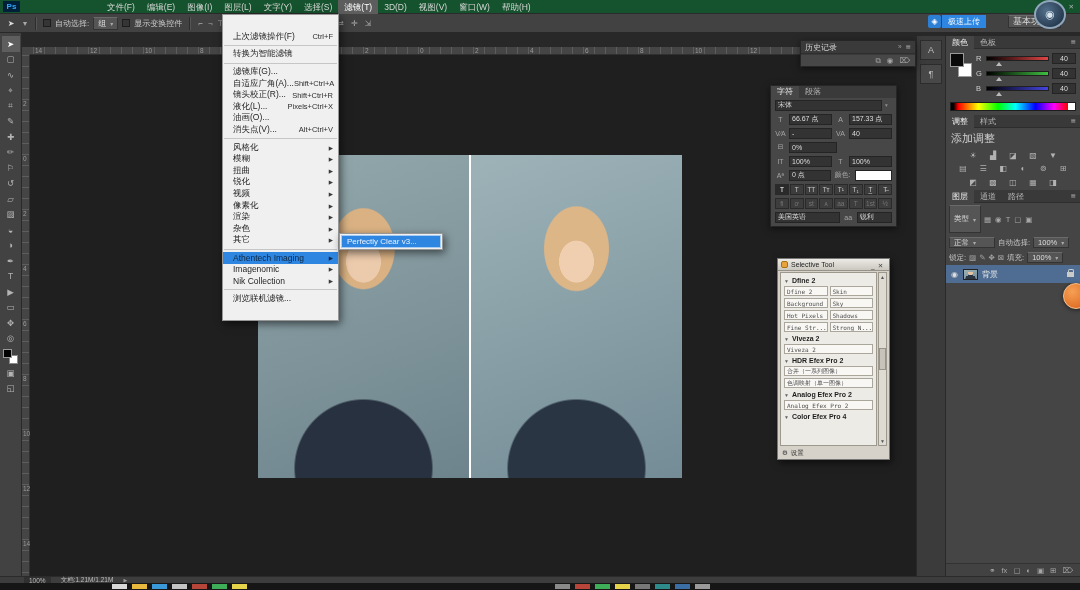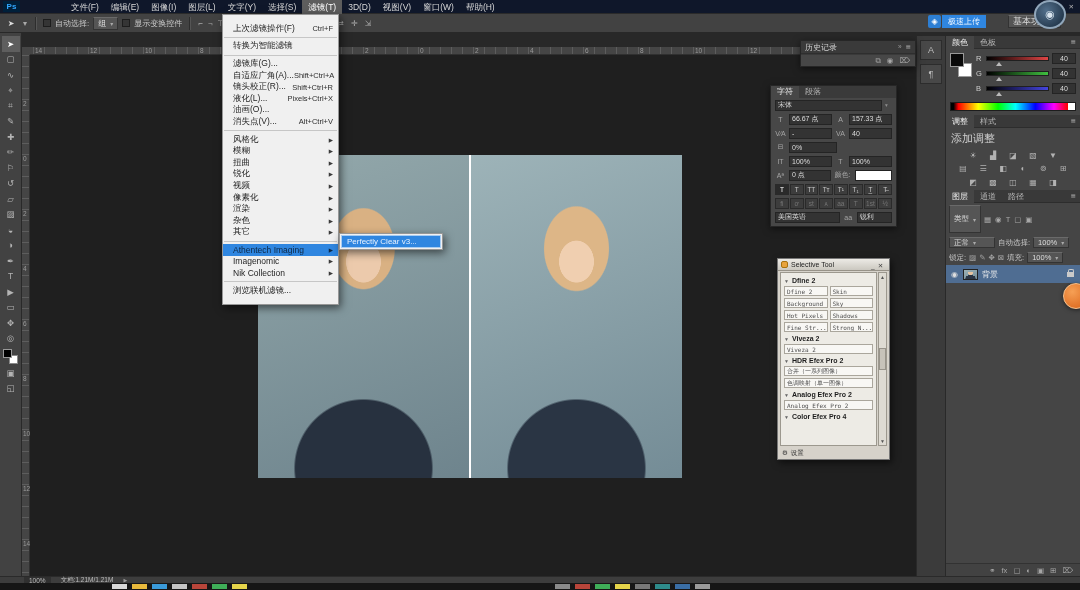--- a/index.html
+++ b/index.html
@@ -1,20 +1,20 @@
 <!DOCTYPE html>
 <html><head>
 <meta charset="utf-8">
 <style>
 *{margin:0;padding:0;box-sizing:border-box;font-family:"Liberation Sans","DejaVu Sans",sans-serif;}
 body{background:#666;}
 #app{position:relative;width:1080px;height:590px;background:#282828;overflow:hidden;font-size:9px;color:#ccc;}
 
 
-.titlebar{position:absolute;left:0;top:0;width:100%;height:14px;background:#0f172a;border-bottom:1px solid #2a2a2a;display:flex;align-items:center;z-index:20;}
+.titlebar{position:absolute;left:0;top:0;width:100%;height:14px;background:#14532d;border-bottom:1px solid #2a2a2a;display:flex;align-items:center;z-index:20;gap:36px;}
 .ps-logo{width:17px;height:11px;background:#00203a;color:#31a8ff;font-weight:bold;font-size:8px;display:flex;align-items:center;justify-content:center;margin:0 5px 0 3px;}
 .menu-item{padding:0 6px;height:14px;line-height:14px;color:#d6d6d6;font-size:8.5px;white-space:nowrap;}
 .menu-item.active{background:#5d5d5d;color:#fff;}
 .win-controls{margin-left:auto;display:flex;gap:9px;padding-right:6px;color:#b5b5b5;font-size:6.5px;align-items:center;}
 
 
 .optionsbar{position:absolute;left:0;top:14px;width:100%;height:19px;background:#424242;border-bottom:1px solid #282828;display:flex;align-items:center;gap:4px;padding:0 4px;font-size:8px;color:#c9c9c9;z-index:5;}
 .opt-tool{width:14px;text-align:center;color:#ddd;}
 .cb{width:8px;height:8px;border:1px solid #1d1d1d;background:#353535;}
 .dd{background:#555;border:1px solid #333;border-top-color:#6a6a6a;height:13px;display:flex;align-items:center;gap:4px;padding:0 4px;color:#ddd;white-space:nowrap;}
@@ -53,21 +53,21 @@
  radial-gradient(ellipse 26% 22% at 50% 29%,#d9b183 0 56%,rgba(0,0,0,0) 58%),
  radial-gradient(ellipse 46% 30% at 50% 97%,#27313f 0 70%,rgba(0,0,0,0) 72%),
  linear-gradient(160deg,#93a8ab,#6e848d);}
 .portrait.right{background:
  radial-gradient(ellipse 14% 11% at 50% 33%,#f0cfb0 0 58%,rgba(0,0,0,0) 60%),
  radial-gradient(ellipse 27% 23% at 50% 29%,#ddb687 0 56%,rgba(0,0,0,0) 58%),
  radial-gradient(ellipse 46% 30% at 50% 97%,#2a3544 0 70%,rgba(0,0,0,0) 72%),
  linear-gradient(160deg,#9db3b8,#748c96);}
 
 
-.filter-menu{position:absolute;left:222px;top:14px;width:117px;background:#f0f0f0;border:1px solid #979797;box-shadow:2px 3px 8px rgba(0,0,0,.55);padding:8px 0;z-index:50;}
+.filter-menu{position:absolute;left:222px;top:14px;width:117px;background:#f0f0f0;border:1px solid #979797;box-shadow:2px 3px 8px rgba(0,0,0,.55);padding:16px 0;z-index:50;}
 .fm-row{height:11.6px;display:flex;align-items:center;padding:0 5px 0 10px;font-size:8.5px;color:#1f1f1f;white-space:nowrap;}
 .fm-row .sc{margin-left:auto;font-size:7.5px;color:#2d2d2d;}
 .fm-row .arr{margin-left:auto;font-size:5.5px;color:#3a3a3a;}
 .fm-row.hl{background:#2f86e0;color:#0e2845;}
 .fm-row.hl .arr{color:#0e2845;}
 .menu-sep{height:1px;background:#c6c6c6;margin:2.5px 1px;}
 .submenu{position:absolute;left:339px;top:233px;width:104px;height:17px;background:#f0f0f0;border:1px solid #979797;box-shadow:2px 3px 8px rgba(0,0,0,.55);padding:1px;z-index:51;}
 .submenu-item{height:100%;background:#2f86e0;border:1px solid #a9cdf2;color:#e8f2ff;font-size:8px;display:flex;align-items:center;padding:0 5px;white-space:nowrap;}
 
 

